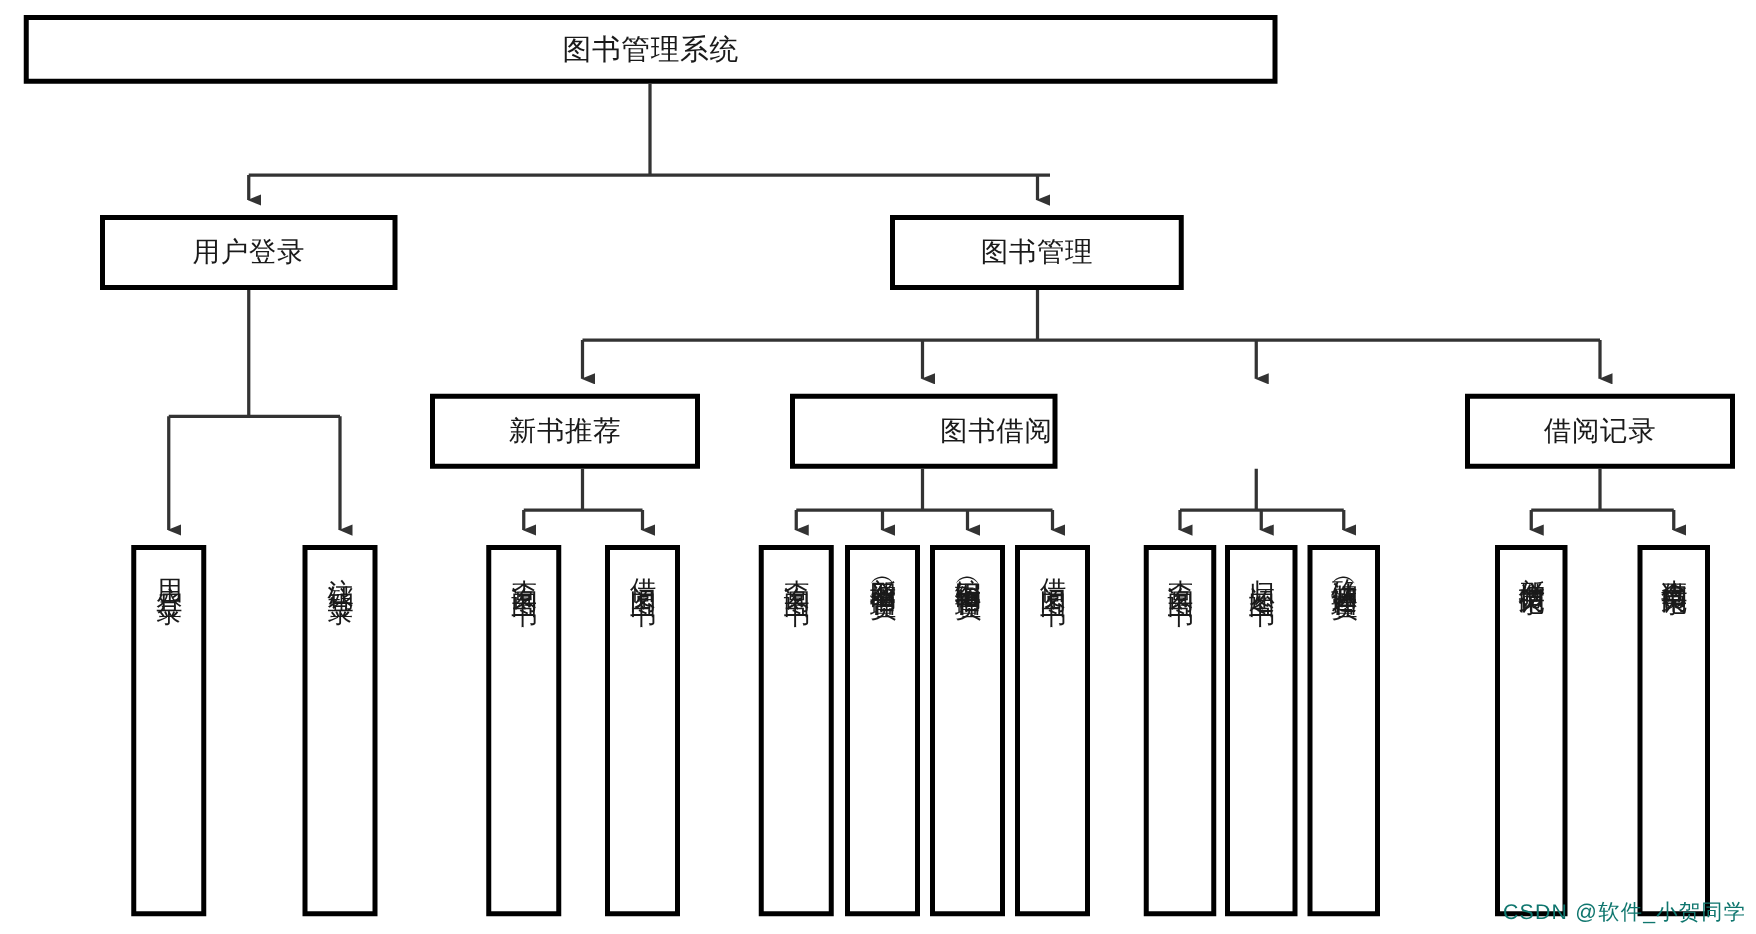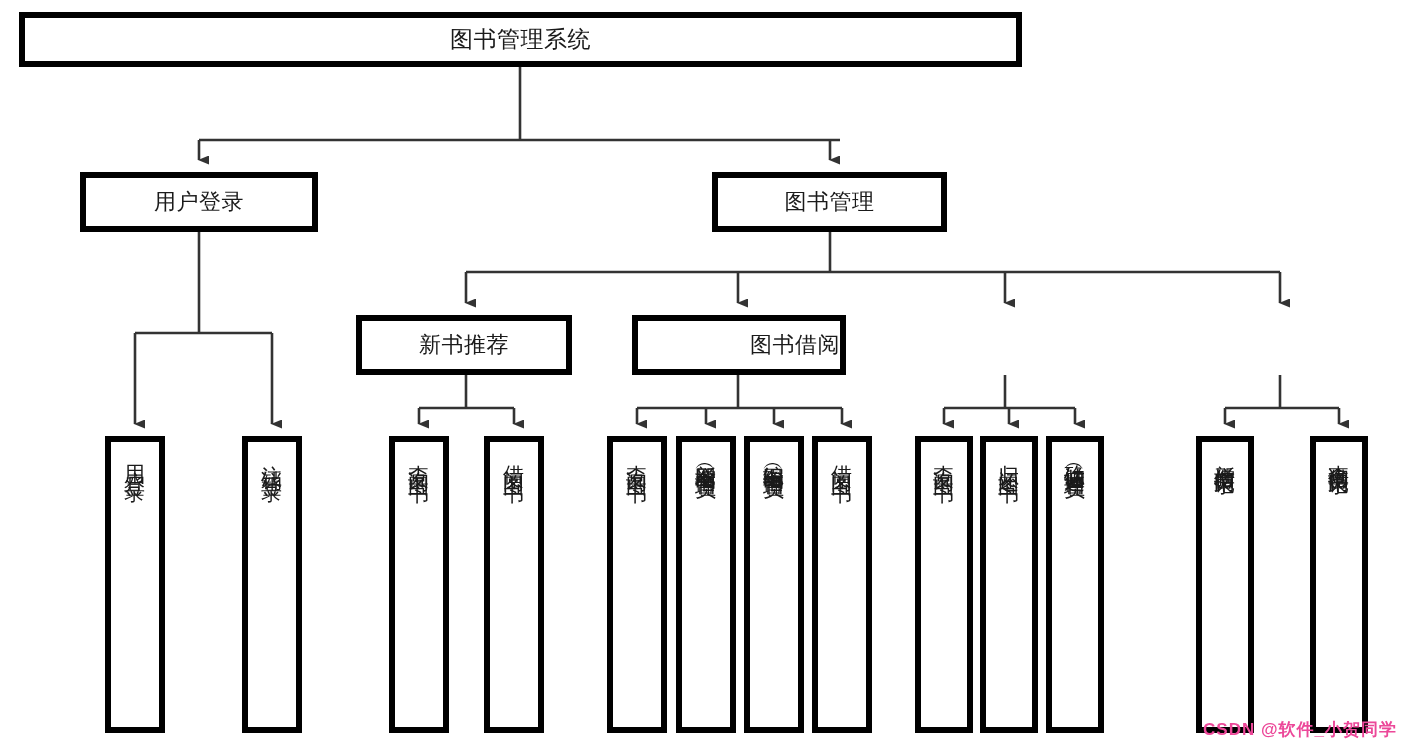--- a/index.html
+++ b/index.html
@@ -25,21 +25,21 @@
     left: 0;
     top: 0;
     width: 1405px;
     height: 747px;
     pointer-events: none;
   }
   .node {
     position: absolute;
     box-sizing: border-box;
     background: #ffffff;
-    border: 6px solid #000000;
+    border: 4px solid #000000;
     display: flex;
     align-items: center;
     justify-content: center;
     overflow: hidden;
   }
   .node-label {
     color: #1a1a1a;
     text-align: center;
     line-height: 1.28;
     white-space: pre;
@@ -70,24 +70,23 @@
     letter-spacing: 2px;
   }
   .node.vert.mid .node-label {
     letter-spacing: 6px;
   }
   #watermark {
     position: absolute;
     right: 8px;
     bottom: 6px;
     font-size: 17px;
-    color: #ec4899;
+    color: #0f766e;
     letter-spacing: 1px;
     user-select: none;
-    font-weight: bold;
   }
 </style>
 </head>
 <body>
 
 <div id="diagram-root">
 
   <svg id="connectors" viewBox="0 0 1405 747" width="1405" height="747" xmlns="http://www.w3.org/2000/svg">
     <defs>
       <marker id="arrow" markerWidth="9" markerHeight="11" refX="4.5" refY="10" orient="auto" markerUnits="userSpaceOnUse">
@@ -142,26 +141,29 @@
     <span class="node-label">图书管理系统</span>
   </div>
 
   <div class="node horiz" style="left:80px; top:172px; width:238px; height:60px;">
     <span class="node-label">用户登录</span>
   </div>
   <div class="node horiz" style="left:712px; top:172px; width:235px; height:60px;">
     <span class="node-label">图书管理</span>
   </div>
 
-  <div class="node horiz" style="left:356px; top:315px; width:216px; height:60px;">
+  <div class="node horiz" style="left:344px; top:315px; width:216px; height:60px;">
     <span class="node-label">新书推荐</span>
   </div>
   <div class="node horiz" style="left:632px; top:315px; width:214px; height:60px;justify-content:flex-end;">
     <span class="node-label">图书借阅</span>
   </div>
+  <div class="node horiz" style="left:1172px; top:315px; width:216px; height:60px;">
+    <span class="node-label">借阅记录</span>
+  </div>
 
   <div class="node vert mid" style="left:105px; top:436px; width:60px; height:297px;">
     <span class="node-label">用户登录</span>
   </div>
   <div class="node vert mid" style="left:242px; top:436px; width:60px; height:297px;">
     <span class="node-label">注销登录</span>
   </div>
 
   <div class="node vert mid" style="left:389px; top:436px; width:60px; height:297px;">
     <span class="node-label">查询图书</span>

